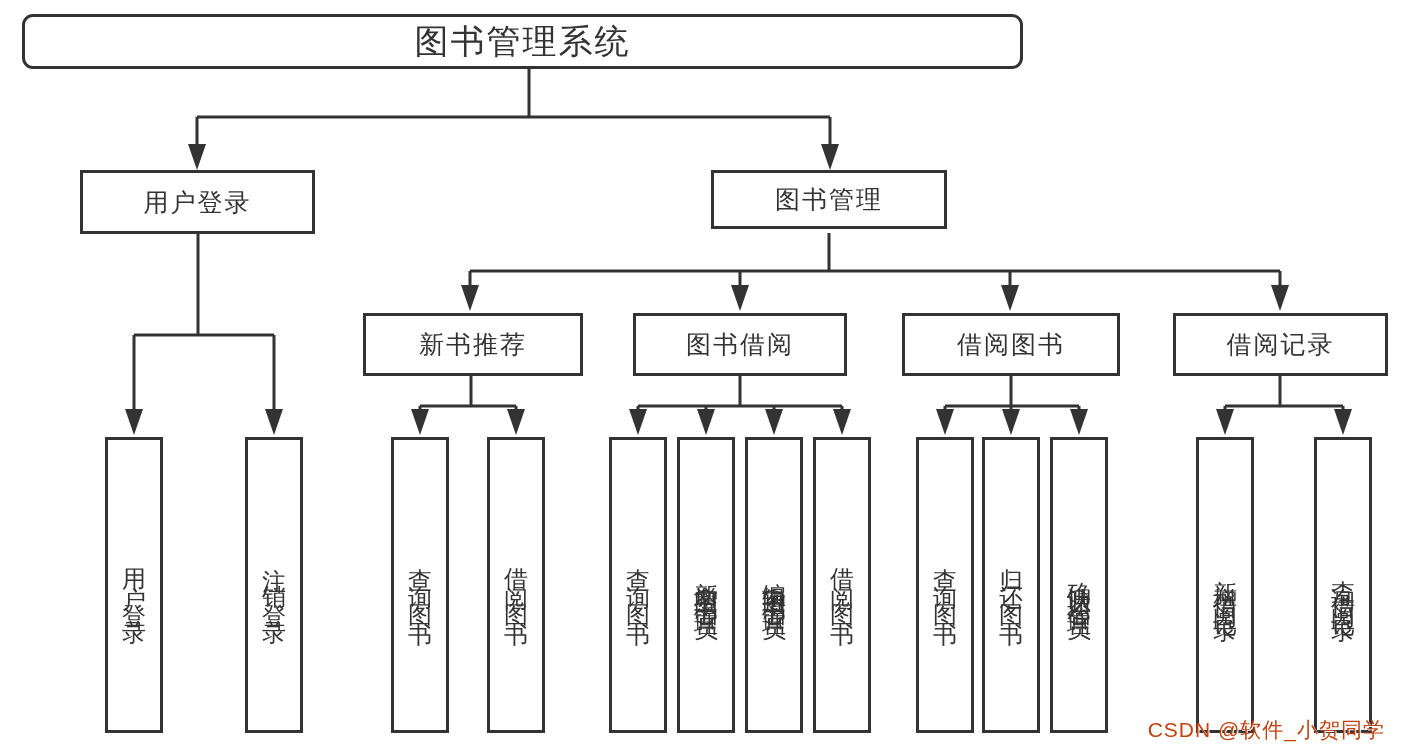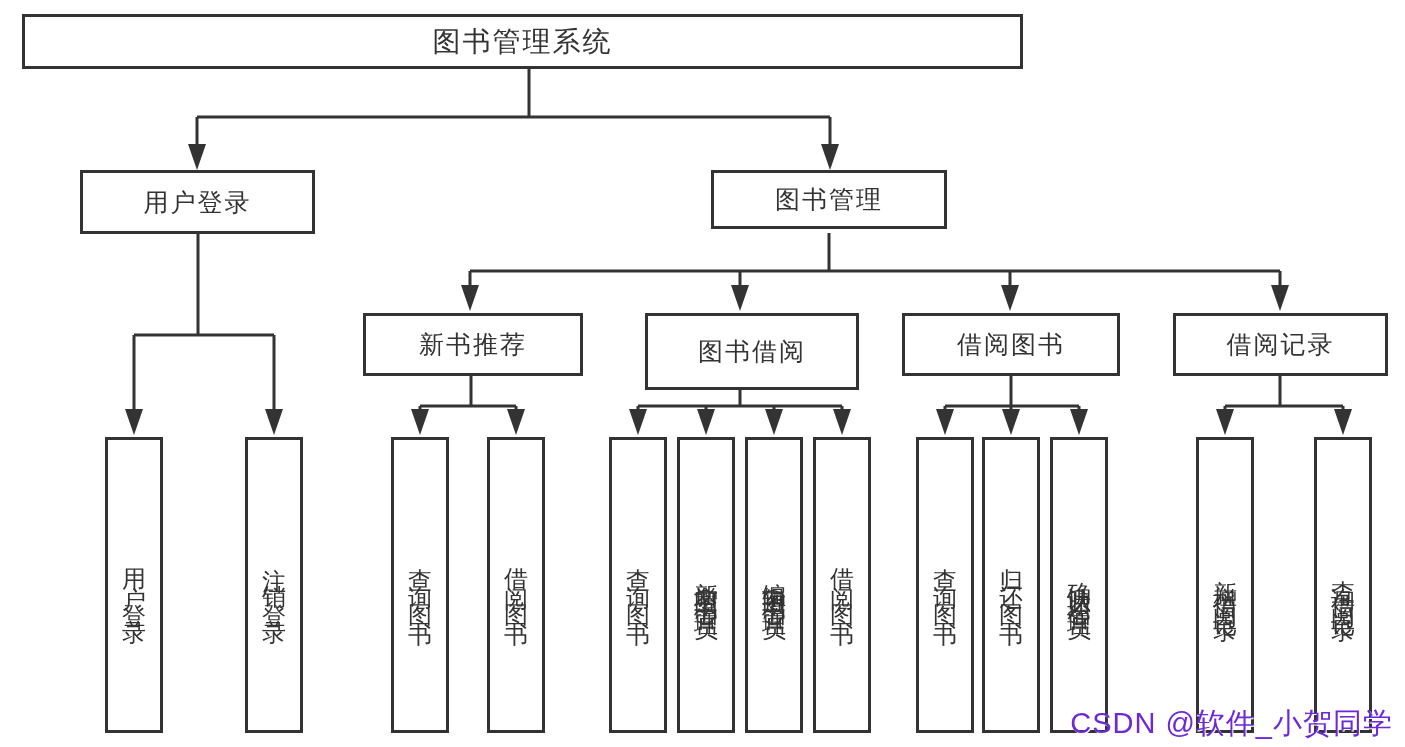--- a/index.html
+++ b/index.html
@@ -26,40 +26,40 @@
     box-sizing: border-box;
     border: 3px solid #333333;
     background: #ffffff;
     color: #333333;
     display: flex;
     align-items: center;
     justify-content: center;
     text-align: center;
   }
   .box.h { letter-spacing: 2px; }
-  .box.root  { font-size: 28px; }
+  .box.root  { font-size: 34px; border-radius: 11px; }
   .box.lvl2  { font-size: 25px; }
   .box.lvl3  { font-size: 25px; text-align: right; }
   .box.v {
     writing-mode: vertical-rl;
     text-orientation: mixed;
     font-size: 24px;
     width: 58px;
     height: 296px;
     top: 437px;
   }
   .ls-wide  { letter-spacing: 18px; }
   .ls-med   { letter-spacing: 8px; }
   .ls-tight { letter-spacing: 5px; }
   .watermark {
     position: absolute;
-    right: 12px;
+    right: 20px;
     bottom: 3px;
-    font-size: 29px;
-    color: #6d28d9;
+    font-size: 21px;
+    color: #c2410c;
     letter-spacing: 1px;
     text-shadow: 1px 1px 0 #ffffff;
     white-space: nowrap;
   }
 </style>
 </head>
 <body>
 
 <div id="stage">
 
@@ -110,21 +110,21 @@
   <div class="box h lvl2" style="left:80px; top:170px; width:235px; height:64px;">
     <span>用户登录</span>
   </div>
   <div class="box h lvl2" style="left:711px; top:170px; width:236px; height:59px;">
     <span>图书管理</span>
   </div>
 
   <div class="box h lvl3" style="left:363px; top:313px; width:220px; height:63px;">
     <span>新书推荐</span>
   </div>
-  <div class="box h lvl3" style="left:633px; top:313px; width:214px; height:77px;margin-left:12px;">
+  <div class="box h lvl3" style="left:633px; top:313px; width:214px; height:63px;">
     <span>图书借阅</span>
   </div>
   <div class="box h lvl3" style="left:902px; top:313px; width:218px; height:63px;">
     <span>借阅图书</span>
   </div>
   <div class="box h lvl3" style="left:1173px; top:313px; width:215px; height:63px;">
     <span>借阅记录</span>
   </div>
 
   <div class="box v ls-wide" style="left:105px;">

